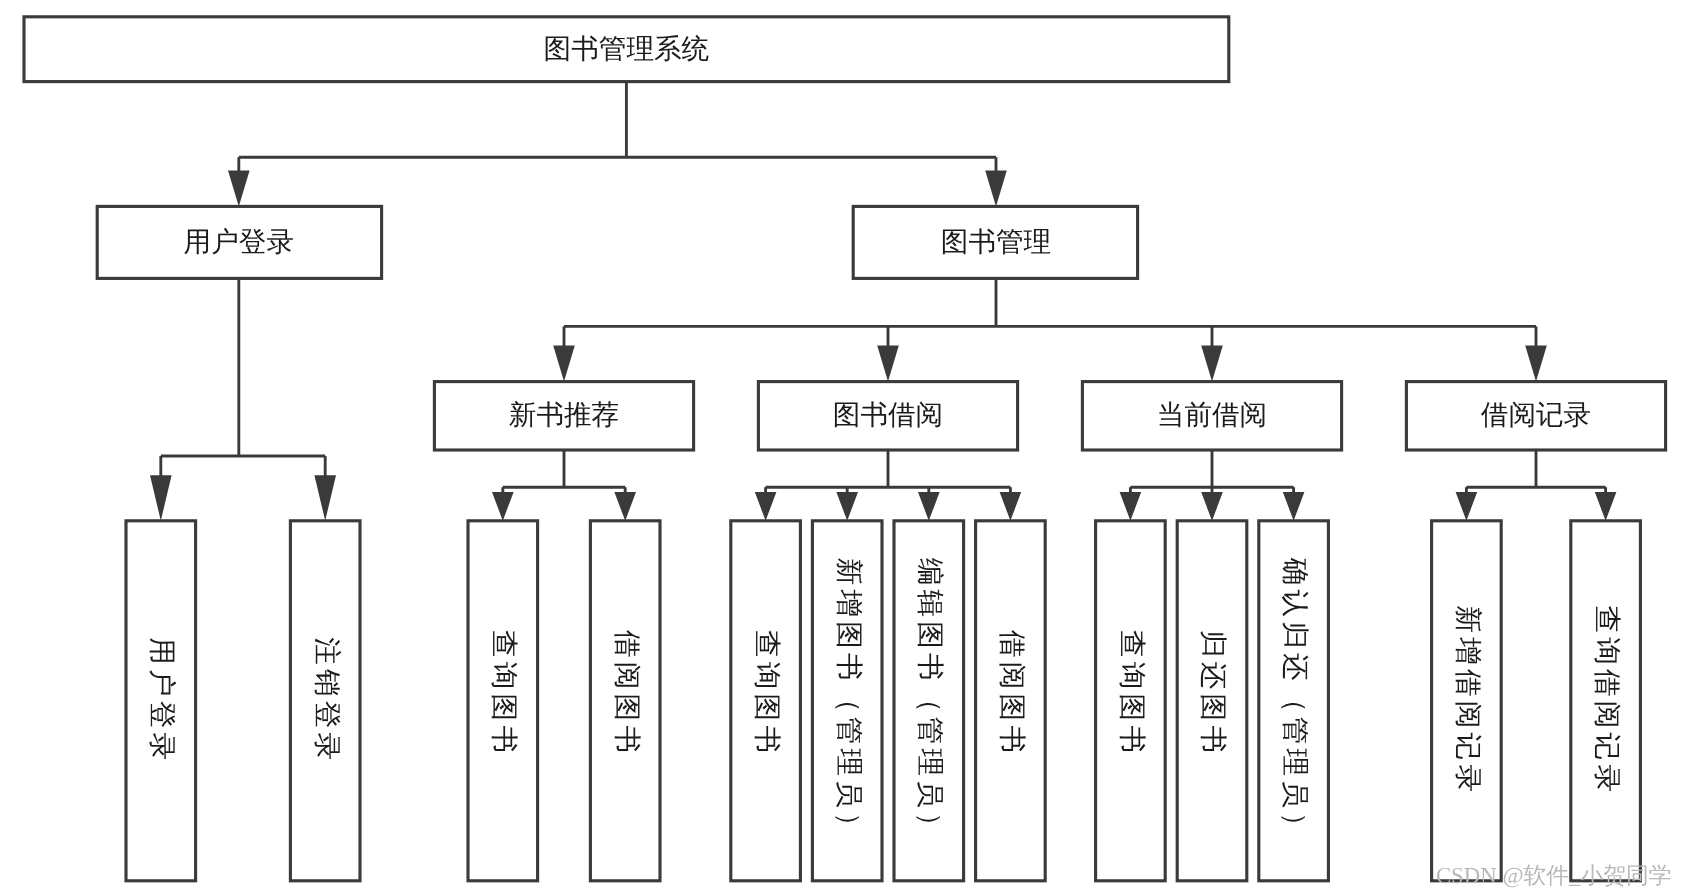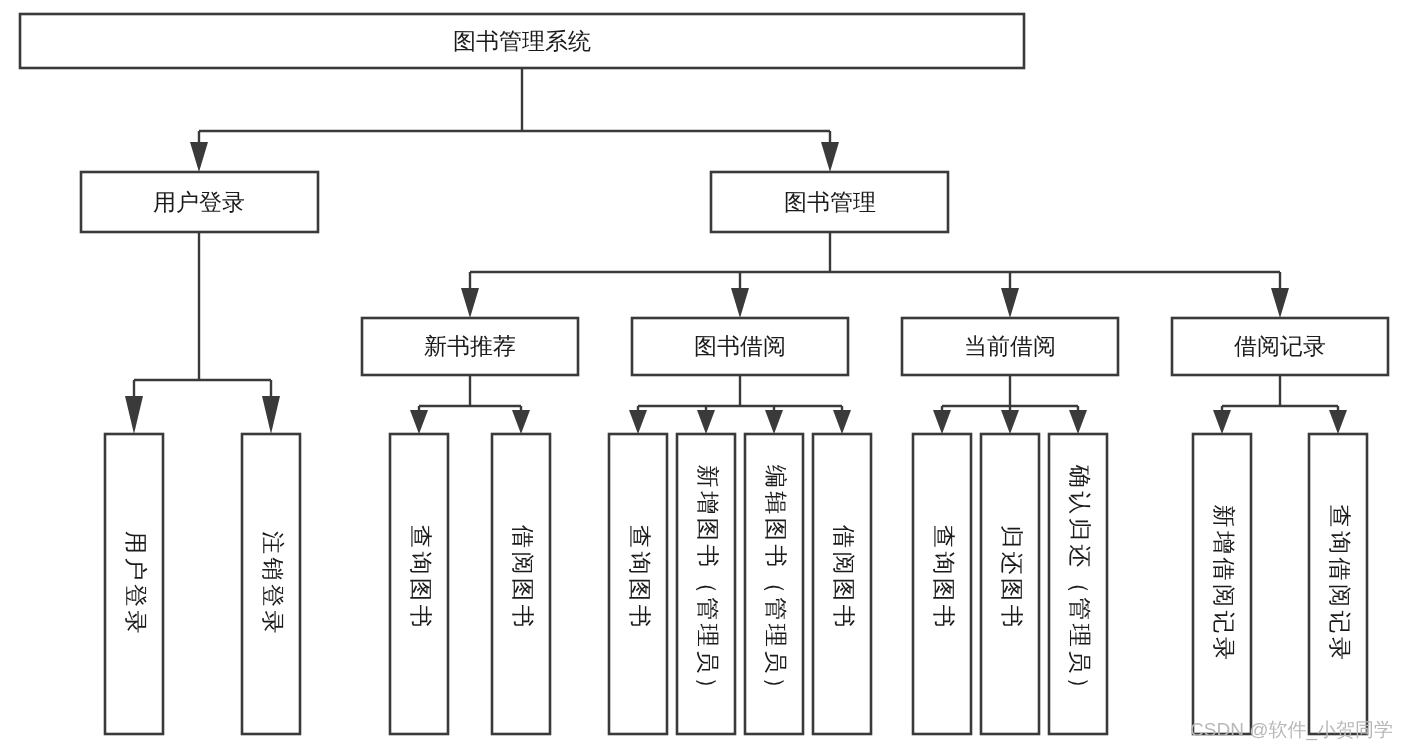--- a/index.html
+++ b/index.html
@@ -56,21 +56,21 @@
     font-family: "DejaVu Sans", "Liberation Sans", sans-serif;
     font-size: 23px;
     text-anchor: middle;
     dominant-baseline: middle;
     letter-spacing: 3.5px;
   }
   .watermark {
     position: absolute;
     right: 12px;
     bottom: 4px;
-    font-family: Liberation Sans, sans-serif;
+    font-family: Liberation Serif, serif;
     font-size: 19px;
     color: #b8b8b8;
     white-space: nowrap;
     pointer-events: none;
     user-select: none;
   }
 </style>
 </head>
 <body>
 

